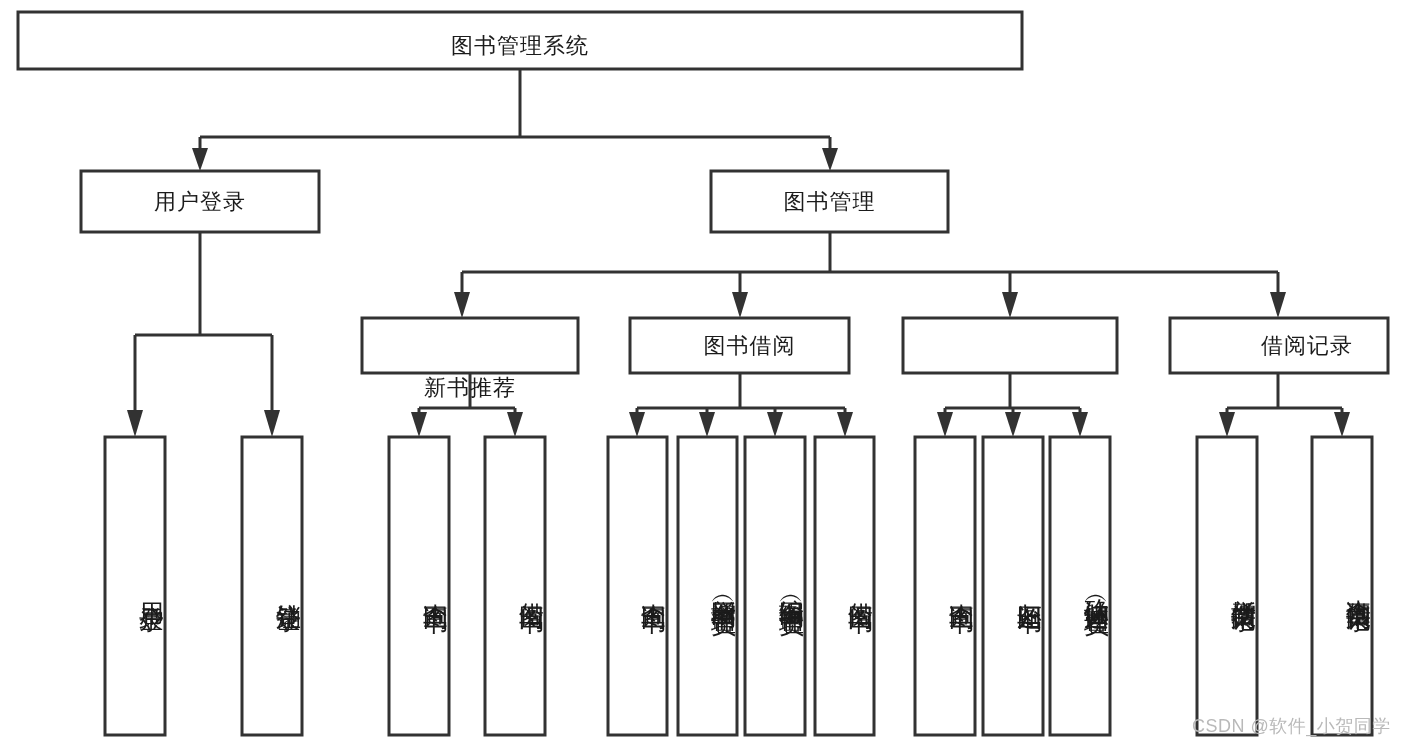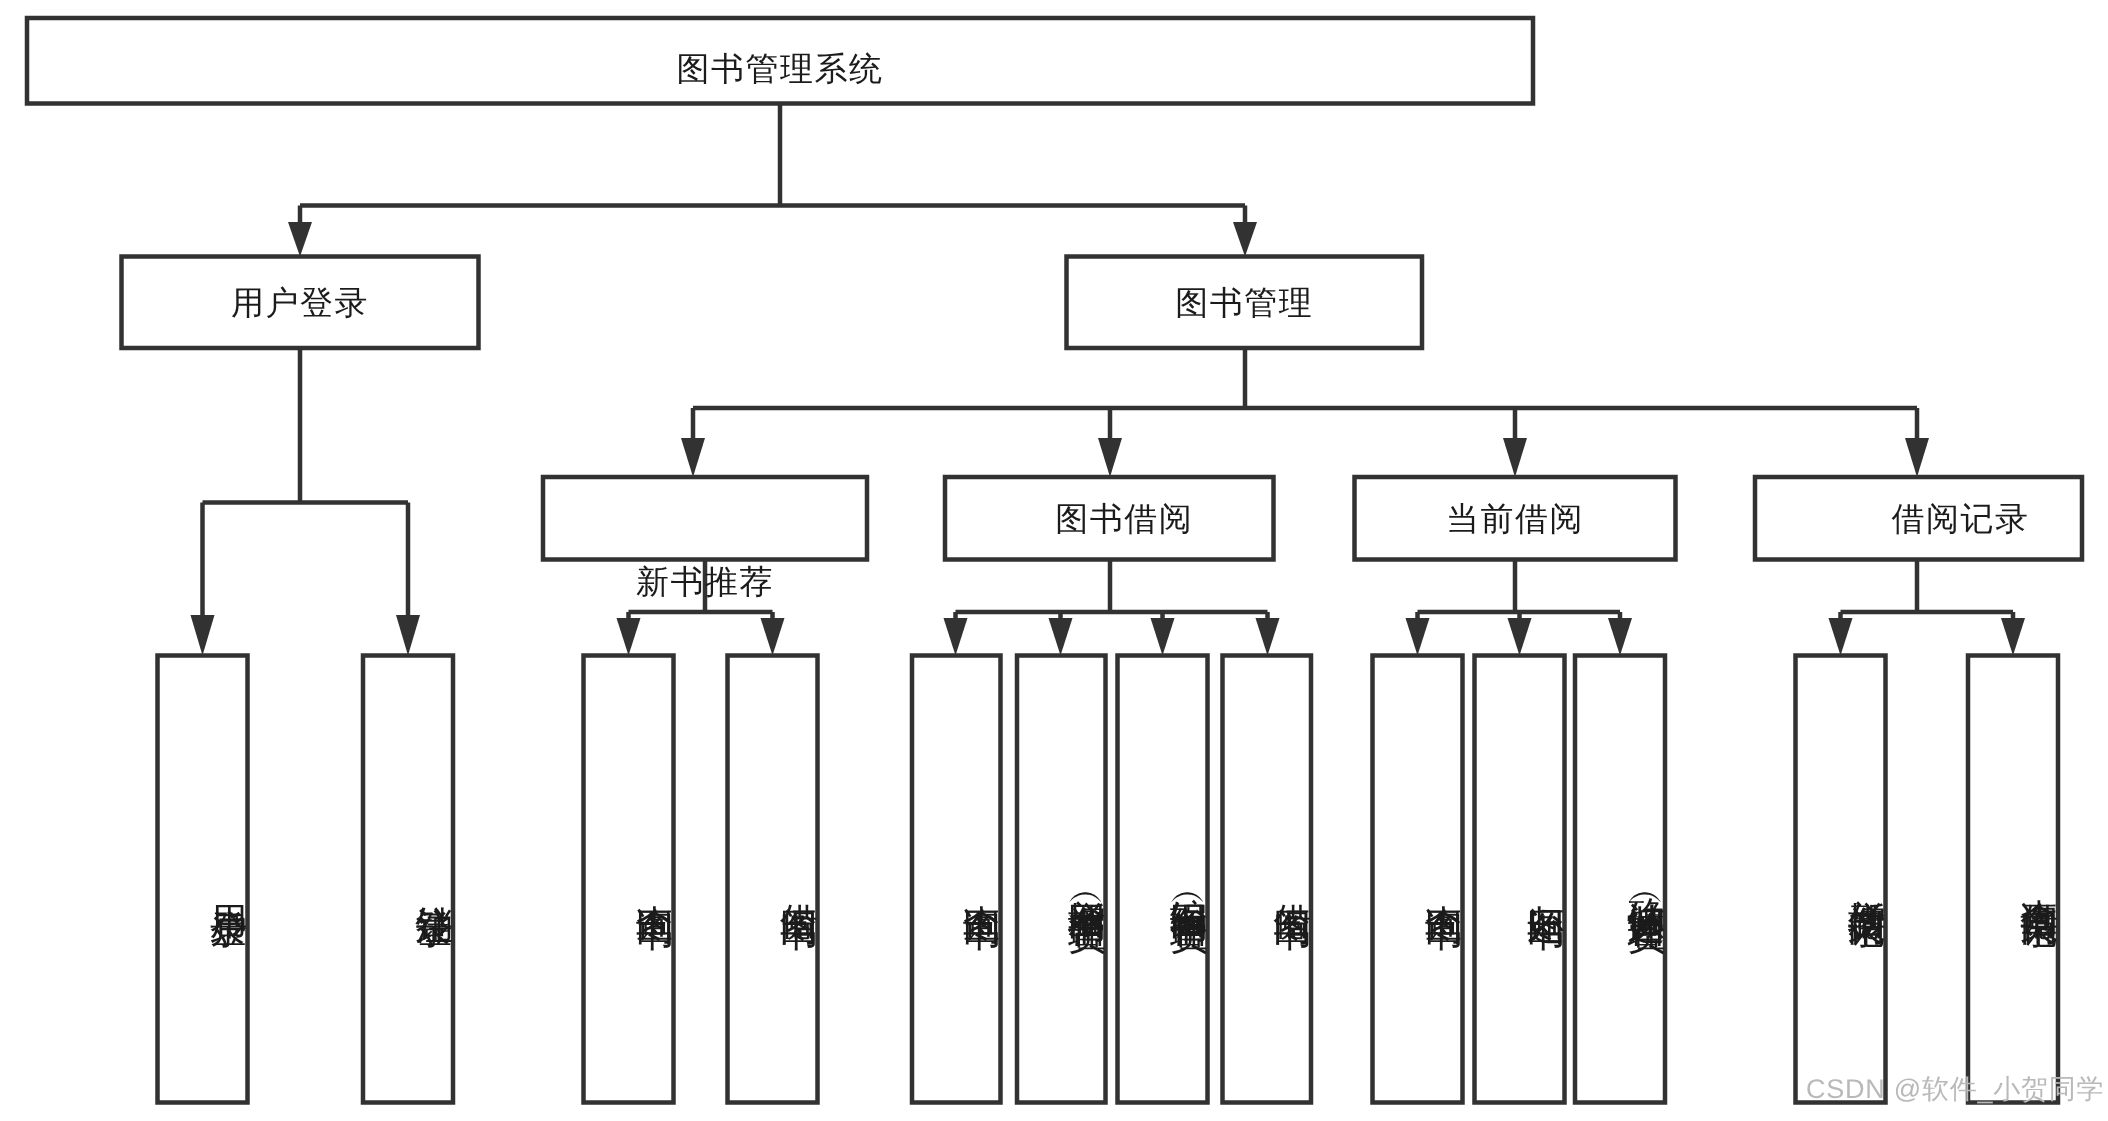--- a/index.html
+++ b/index.html
@@ -182,32 +182,31 @@
     <rect class="node-rect" x="1312" y="437" width="60" height="298"></rect>
   </svg>
 
   <div class="node-label-h" style="left:18px; top:12px; width:1004px; height:68px;">图书管理系统</div>
 
   <div class="node-label-h" style="left:81px; top:171px; width:238px; height:61px;">用户登录</div>
   <div class="node-label-h" style="left:711px; top:171px; width:237px; height:61px;">图书管理</div>
 
   <div class="node-label-h" style="left:362px; top:318px; width:216px; height:55px;margin-top:42px;">新书推荐</div>
   <div class="node-label-h" style="left:630px; top:318px; width:219px; height:55px;padding-left:10px;">图书借阅</div>
-  <div class="node-label-h" style="left:903px; top:318px; width:214px; height:55px;">当前借阅</div>
   <div class="node-label-h" style="left:1170px; top:318px; width:218px; height:55px;padding-left:28px;">借阅记录</div>
 
   <div class="node-label-v" style="left:105px; top:502px; width:60px; height:170px;">用户登录</div>
   <div class="node-label-v" style="left:242px; top:502px; width:60px; height:170px;">注销登录</div>
   <div class="node-label-v" style="left:389px; top:502px; width:60px; height:170px;">查询图书</div>
   <div class="node-label-v" style="left:485px; top:502px; width:60px; height:170px;">借阅图书</div>
   <div class="node-label-v" style="left:608px; top:502px; width:59px; height:170px;">查询图书</div>
   <div class="node-label-v" style="left:678px; top:445px; width:59px; height:285px;">新增图书（管理员）</div>
   <div class="node-label-v" style="left:745px; top:445px; width:60px; height:285px;">编辑图书（管理员）</div>
   <div class="node-label-v" style="left:815px; top:502px; width:59px; height:170px;">借阅图书</div>
   <div class="node-label-v" style="left:915px; top:502px; width:60px; height:170px;">查询图书</div>
   <div class="node-label-v" style="left:983px; top:502px; width:60px; height:170px;">归还图书</div>
   <div class="node-label-v" style="left:1050px; top:445px; width:60px; height:285px;">确认归还（管理员）</div>
   <div class="node-label-v" style="left:1197px; top:470px; width:60px; height:230px;">新增借阅记录</div>
   <div class="node-label-v" style="left:1312px; top:470px; width:60px; height:230px;">查询借阅记录</div>
 
-  <div class="watermark" style="left:1192px; top:714px;margin-left:12px;">CSDN @软件_小贺同学</div>
+  <div class="watermark" style="left:1192px; top:714px;">CSDN @软件_小贺同学</div>
 
 </div>
 
 </body></html>

